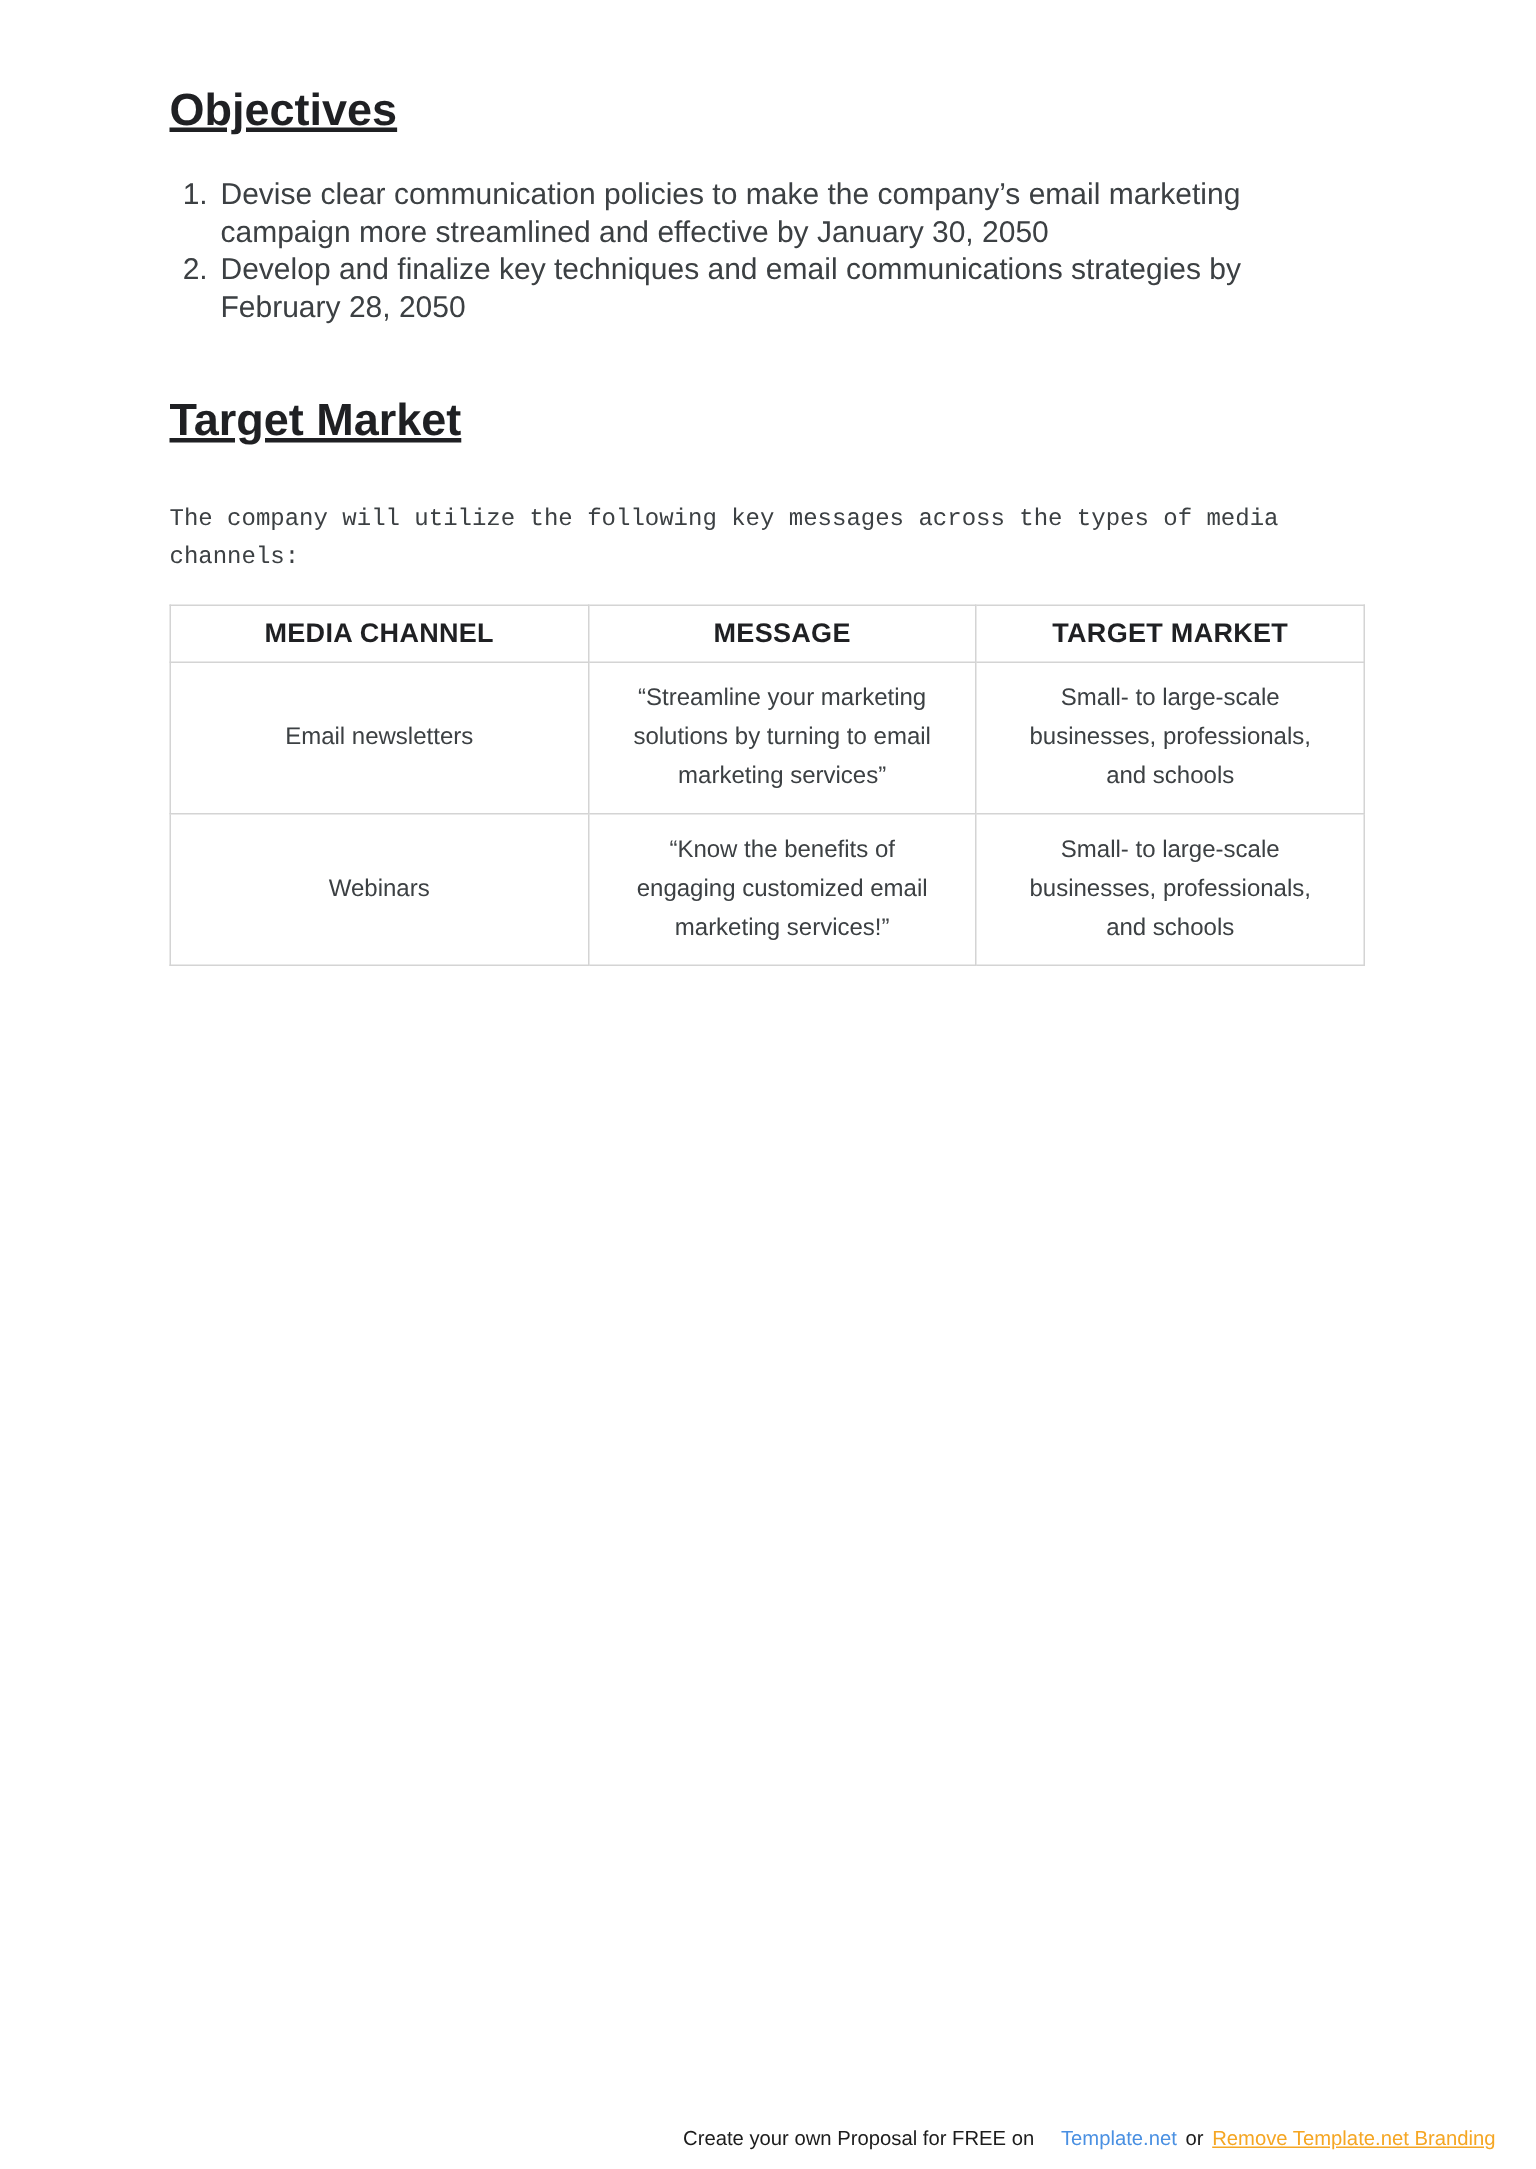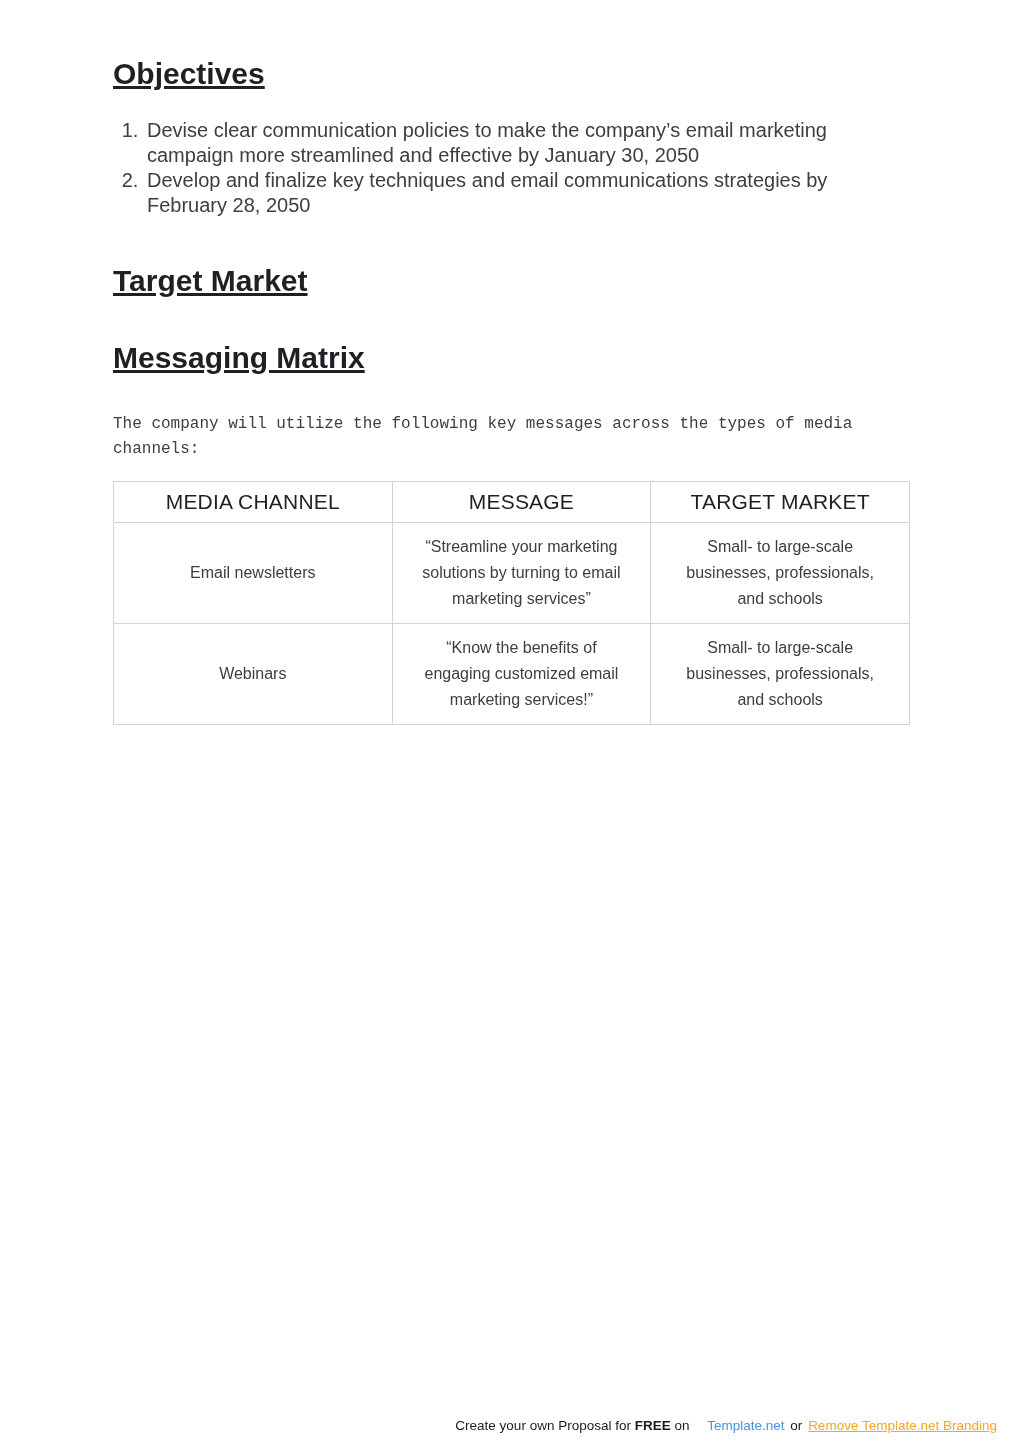--- a/index.html
+++ b/index.html
@@ -49,22 +49,22 @@
     width: 100%;
     border-collapse: collapse;
     table-layout: fixed;
   }
   table.matrix th, table.matrix td {
     border: 1px solid var(--table-border, #d4d4d4);
     text-align: center;
     vertical-align: middle;
   }
   table.matrix th {
-    font-size: 21px;
-    font-weight: 400;
+    font-size: 18px;
+    font-weight: 700;
     color: var(--heading, #1f2023);
     padding: 8px 6px;
     letter-spacing: 0.2px;
   }
   table.matrix td {
     font-size: 16px;
     line-height: 26px;
     color: var(--body-text, #3c4043);
     padding: 11px 26px;
   }
@@ -73,21 +73,21 @@
   .col-target  { width: 32.5%; }
 
   .footer {
     position: absolute;
     right: 27px;
     bottom: 13px;
     font-size: 13.5px;
     color: #1c1c1c;
     white-space: nowrap;
   }
-  .footer b { font-weight: 700; }
+  .footer b { font-weight: 400; }
   .footer a { cursor: pointer; }
   .footer .link-blue {
     color: var(--link-blue, #4a90e2);
     margin-left: 14px;
   }
   .footer .sep { margin: 0 2px; }
   .footer .link-orange {
     color: var(--link-orange, #f5a623);
     text-decoration: underline;
   }
@@ -101,21 +101,20 @@
 
 
   <ol class="objectives-list">
     <li>Devise clear communication policies to make the company’s email marketing campaign more streamlined and effective by January 30, 2050</li>
     <li>Develop and finalize key techniques and email communications strategies by February 28, 2050</li>
   </ol>
 
   <h1 class="h-target">Target Market</h1>
 
 
-  <h1 class="h-matrix">Messaging Matrix</h1>
 
   <p class="intro intro-matrix">The company will utilize the following key messages across the types of media channels:</p>
 
   <table class="matrix">
     <colgroup>
       <col class="col-channel">
       <col class="col-message">
       <col class="col-target">
     </colgroup>
     <thead>

